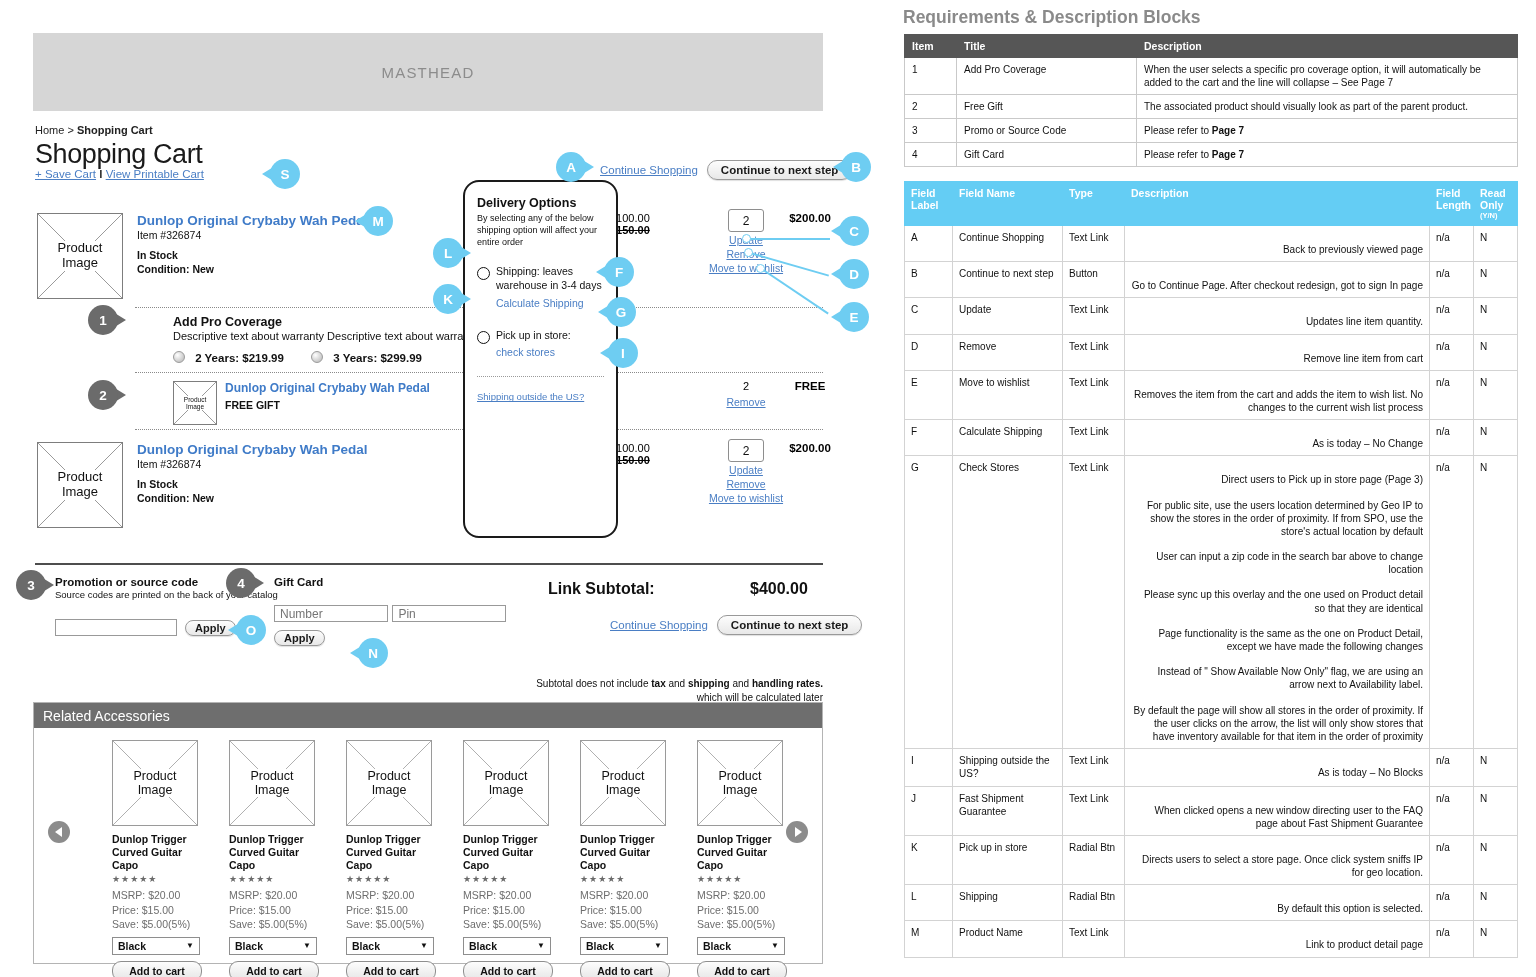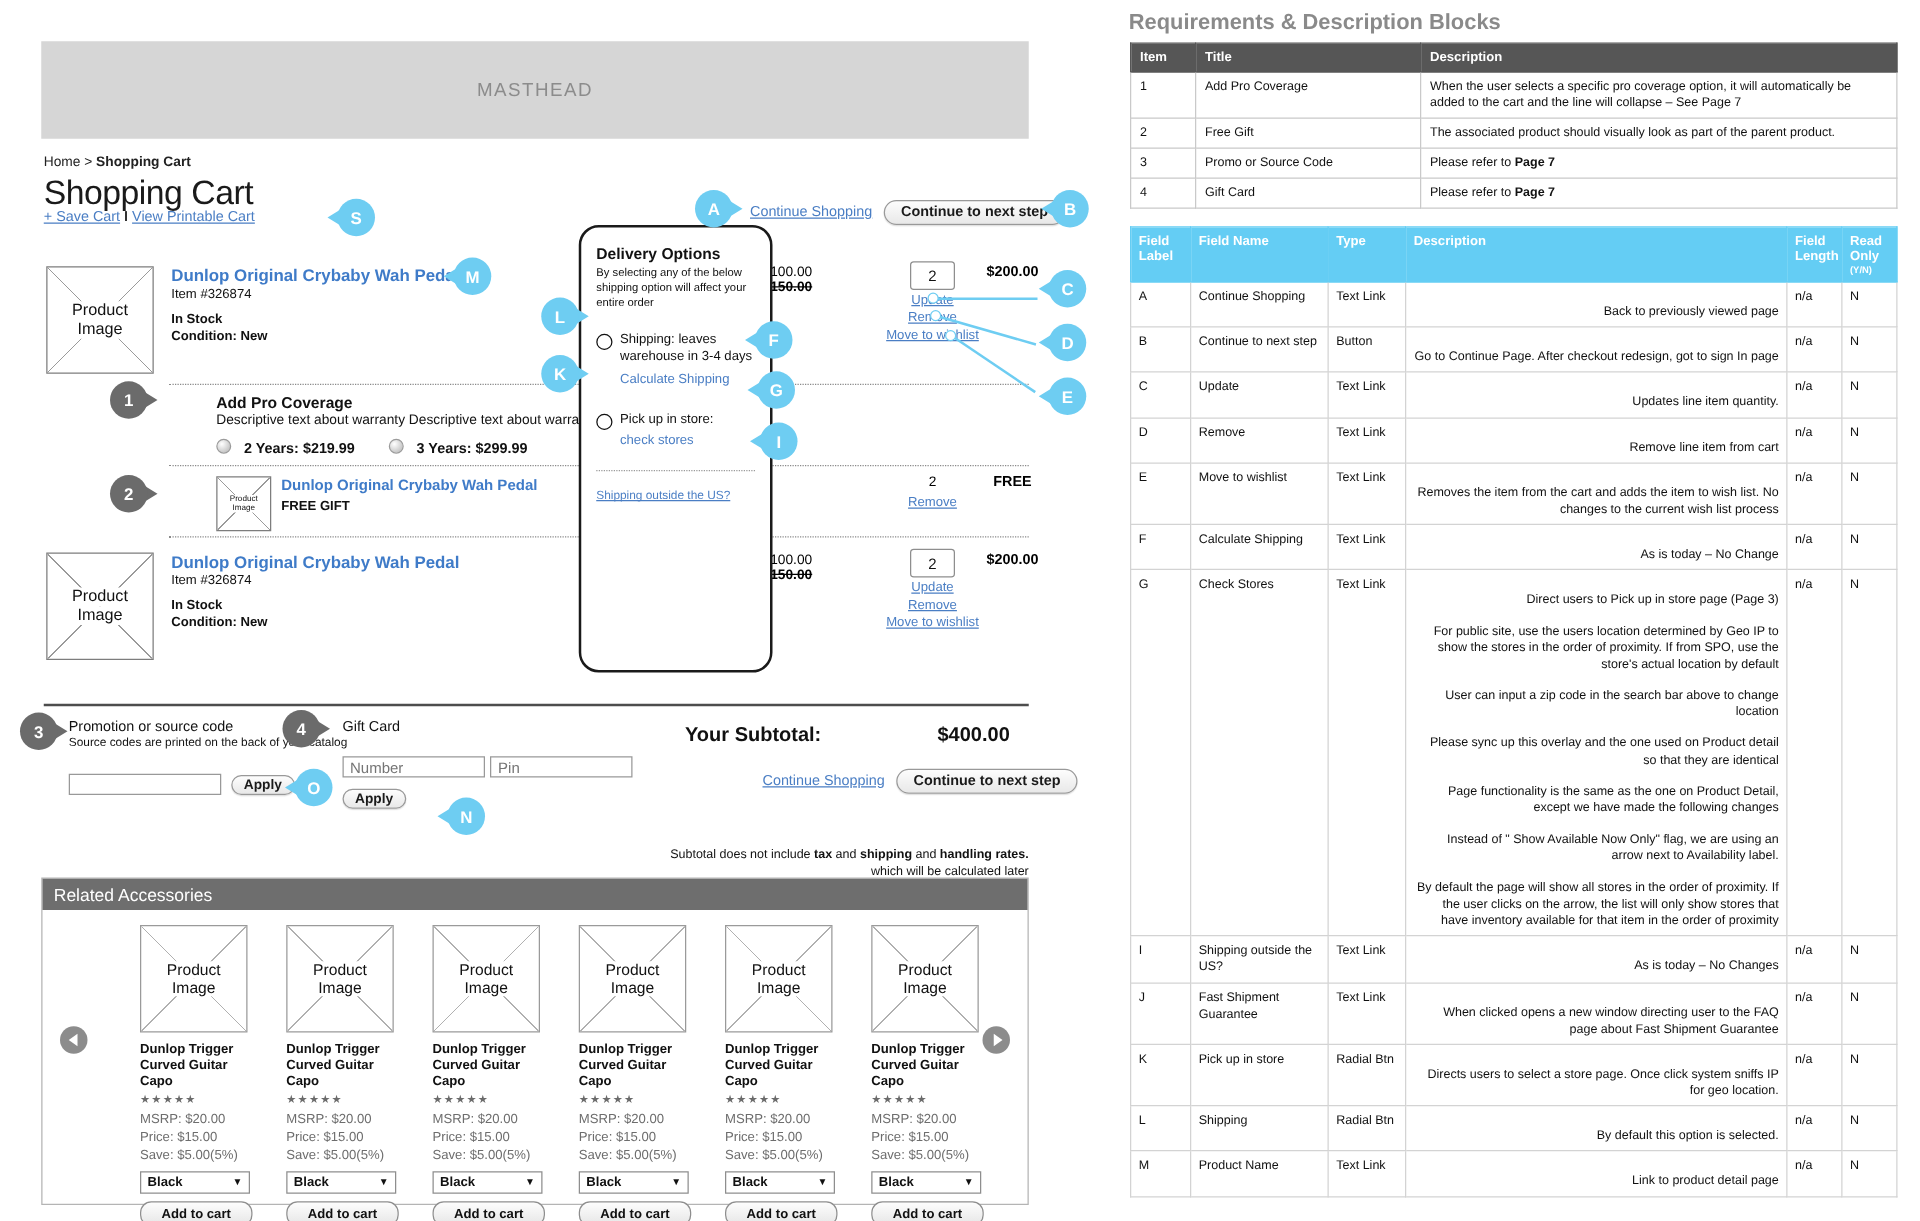--- a/index.html
+++ b/index.html
@@ -101,21 +101,21 @@
   .ov-sub{font-size:9px;color:#111;margin-top:3px;line-height:1.32;}
   .ov-opt{display:flex;gap:6px;margin-top:16px;}
   .radio-lg{width:11px;height:11px;border:1.8px solid #111;border-radius:50%;flex:none;margin-top:2px;background:#fff;}
   .ov-opt-txt{font-size:10.5px;color:#111;line-height:1.33;}
   .ov-link{color:#4a7ec4;font-size:10.5px;}
   .ov-divider{border-top:1px dotted #9a9a9a;margin-top:16px;}
   .ov-bottom{margin-top:14px;font-size:9.5px;}
 
   
   .sep-line{position:absolute;left:35px;width:788px;border-top:2px solid #4d4d4d;}
-  .promo-title{font-size:11.5px;font-weight:normal;color:#111;}
+  .promo-title{font-size:11.5px;font-weight:bold;color:#111;}
   .promo-sub{font-size:9.5px;color:#111;line-height:1.3;margin-top:1px;}
   .txtinput{border:1px solid #999;background:#fff;height:17px;font-size:12px;color:#111;
             padding:1px 5px;box-sizing:border-box;}
   .txtinput.ph{color:#3b3b3b;}
   .subtotal{position:absolute;font-size:16px;font-weight:bold;color:#111;}
   .disclaim{position:absolute;font-size:10px;color:#111;text-align:right;line-height:1.35;}
   .disclaim b{font-weight:bold;}
 
   
   .rel-panel{position:absolute;left:33px;top:702px;width:790px;height:262px;border:1px solid #b4b4b4;background:#fff;box-sizing:border-box;}
@@ -388,21 +388,21 @@
     </div>
   </div>
 
   <div style="position:absolute;left:274px;top:576px;">
     <div class="promo-title">Gift Card</div>
     <input class="txtinput ph" style="width: 114px; margin-top: 17px;" placeholder="Number">
     <input class="txtinput ph" style="width: 114px; margin-top: 5px;" placeholder="Pin">
     <div><button class="btn-pill" style="padding:1px 9px;font-size:11px;border-radius:9px;margin-top:8px;">Apply</button></div>
   </div>
 
-  <div class="subtotal" style="left:548px;top:580px;">Your Subtotal:</div>
+  <div class="subtotal" style="left:548px;top:580px;">Link Subtotal:</div>
   <div class="subtotal" style="left:750px;top:580px;">$400.00</div>
   <div style="position:absolute;left:610px;top:615px;display:flex;align-items:center;gap:9px;">
     <span class="link" style="font-size:11.5px">Continue Shopping</span>
     <button class="btn-pill">Continue to next step</button>
   </div>
   <div class="disclaim" style="left:443px;top:677px;width:380px;">
     <span>Subtotal does not include </span><b>tax</b><span> and </span><b>shipping</b><span> and </span><b>handling rates.</b>
     <div>which will be calculated later</div>
   </div>
 
@@ -651,21 +651,21 @@
             <p>By default the page will show all stores in the order of proximity.  If the user clicks on the arrow, the list will only show stores that have inventory available for that item in the order of proximity</p>
           </td>
           <td>n/a</td>
           <td>N</td>
         </tr>
         <tr>
           <td>I</td>
           <td>Shipping outside the US?</td>
           <td>Text Link</td>
           <td>
-            <p>As is today – No Changes</p>
+            <p>As is today – No Blocks</p>
           </td>
           <td>n/a</td>
           <td>N</td>
         </tr>
         <tr>
           <td>J</td>
           <td>Fast Shipment Guarantee</td>
           <td>Text Link</td>
           <td>
             <p>When clicked opens a new window directing user to the FAQ page about Fast Shipment Guarantee</p>

